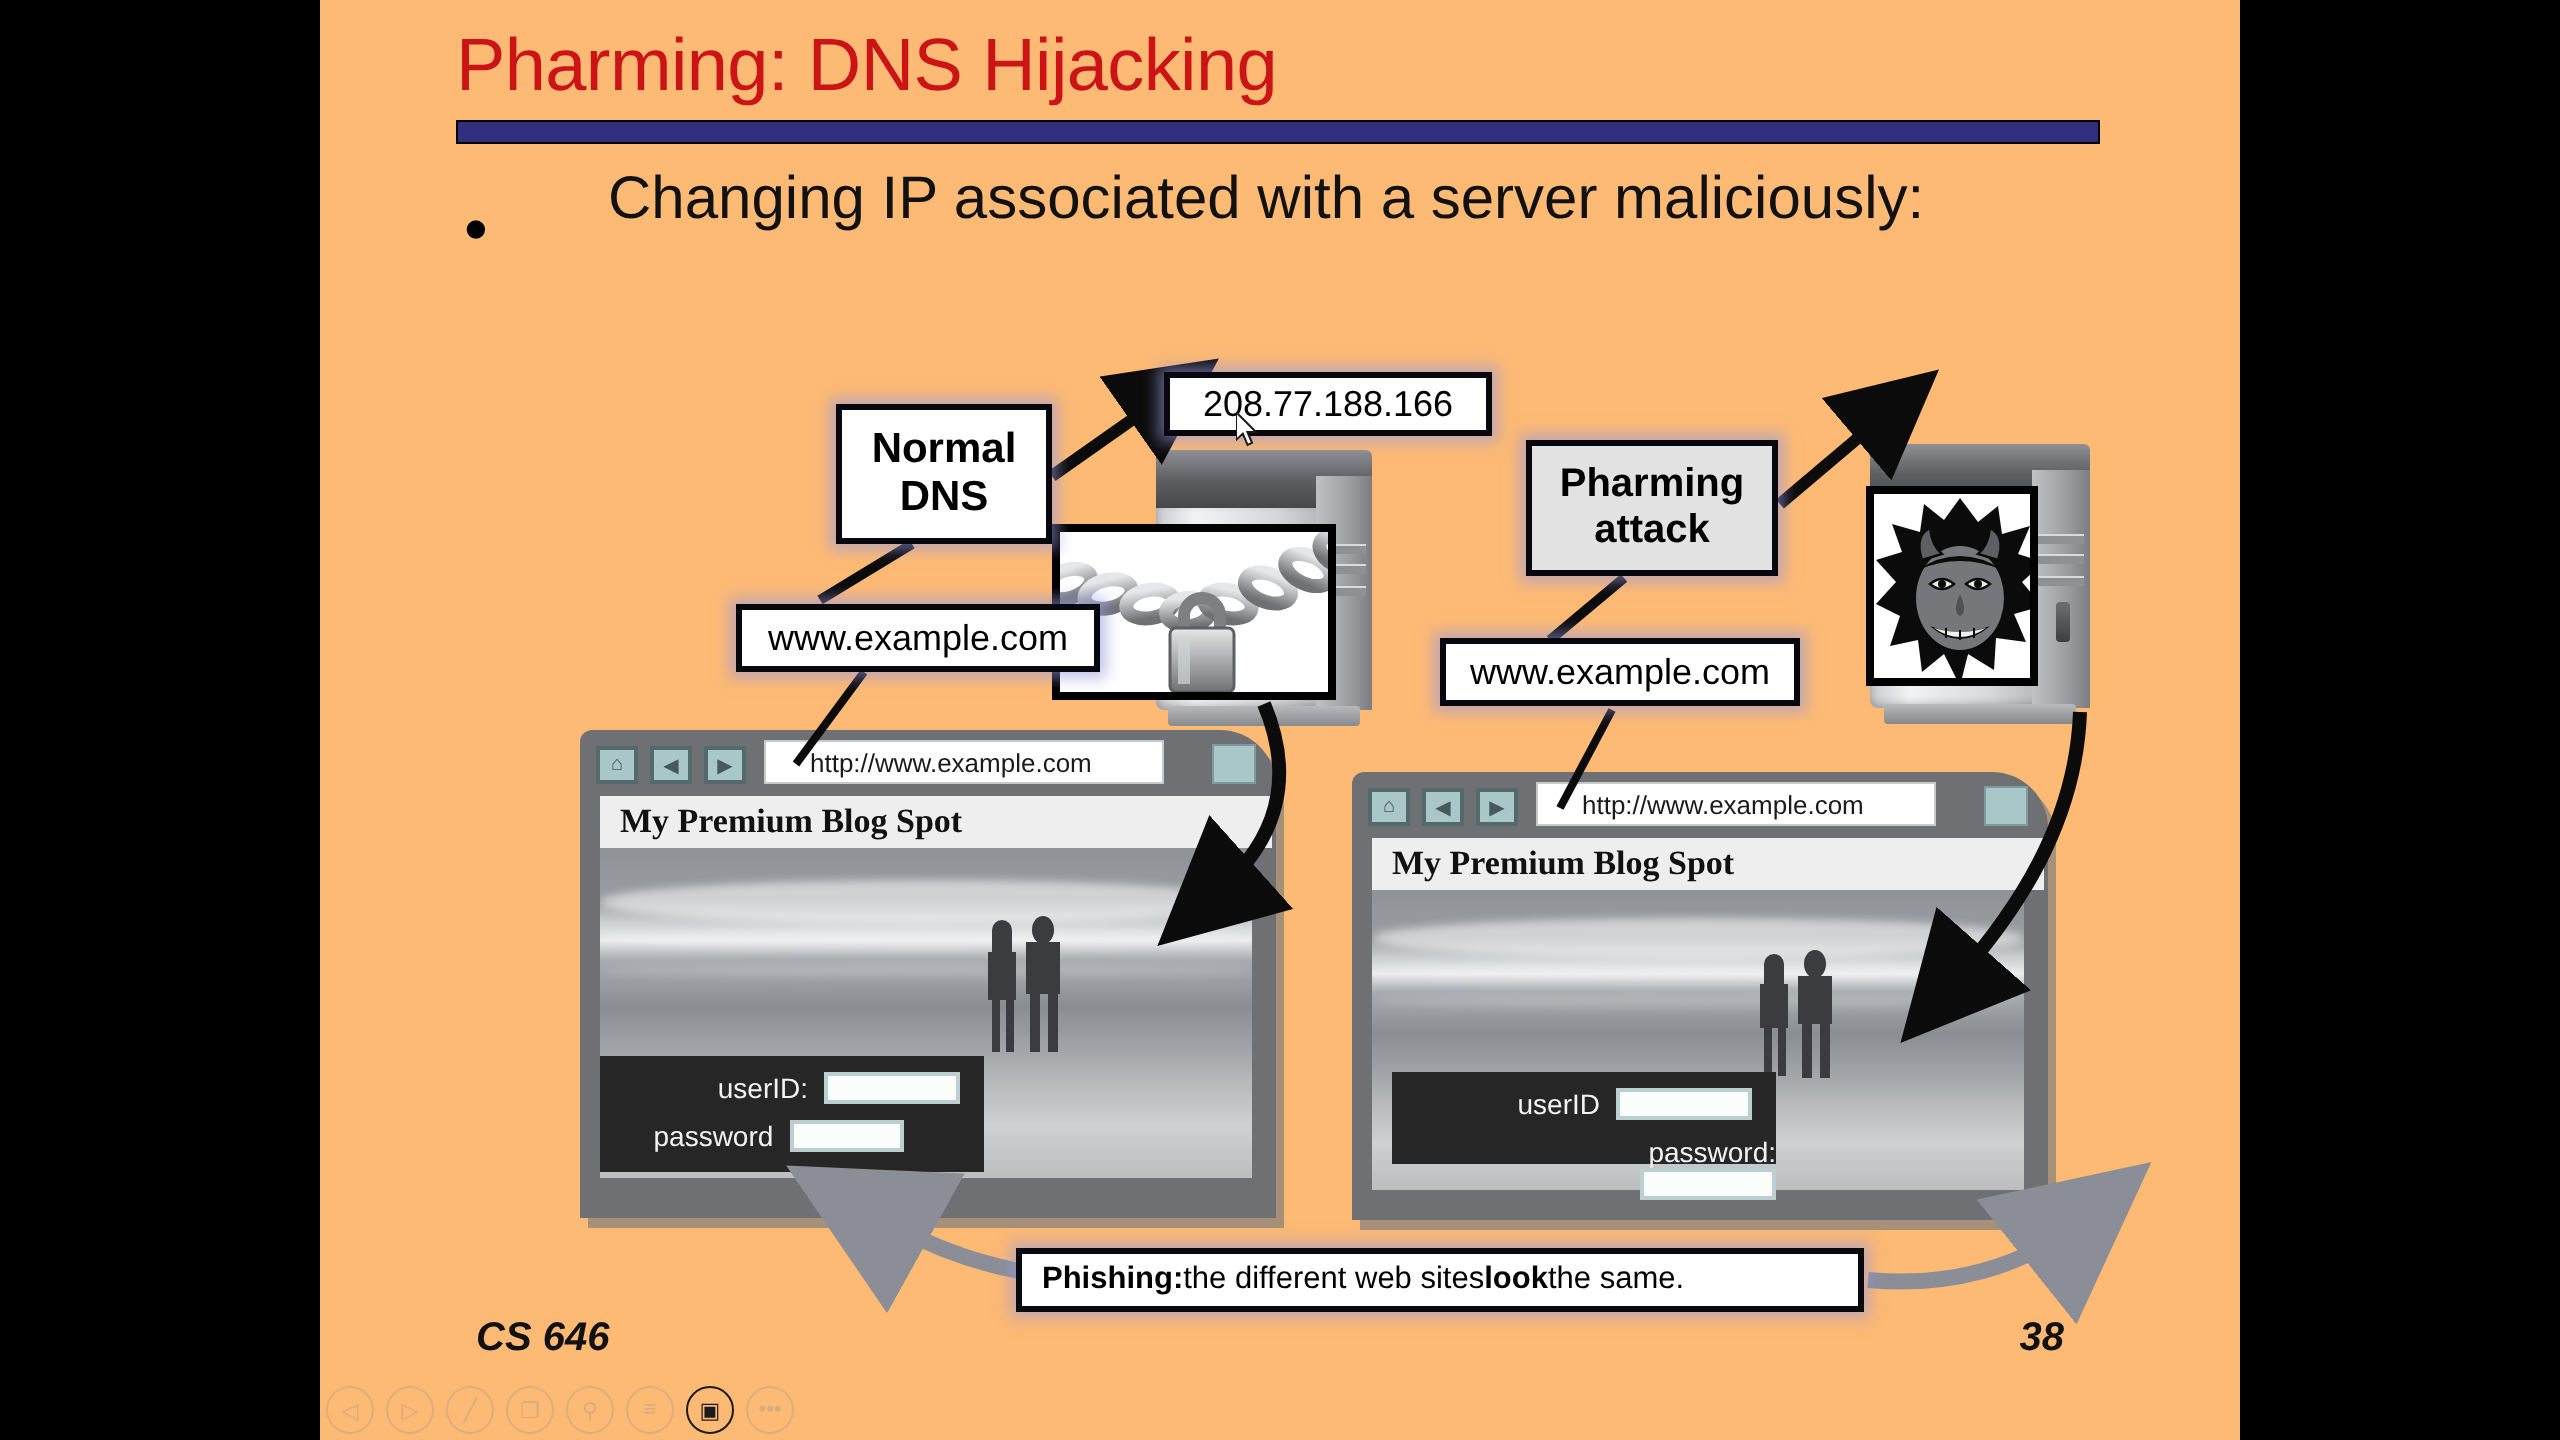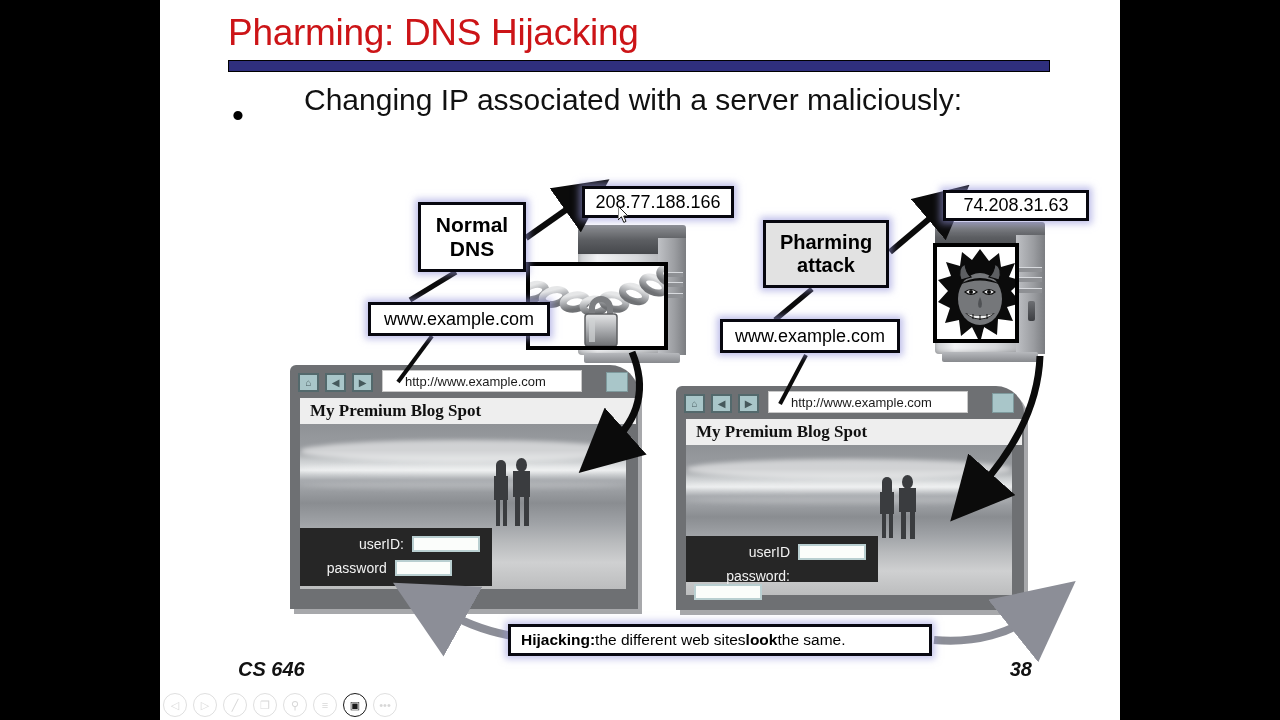--- a/index.html
+++ b/index.html
@@ -12,21 +12,21 @@
   #screen {
     position: relative;
     width: 1280px; height: 720px;
     background: #000;
   }
   
   #slide {
     position: absolute;
     left: 160px; top: 0;
     width: 960px; height: 720px;
-    background: #ffffff;
+    background: #fdba74;
     overflow: hidden;
   }
   
   .slide-title {
     position: absolute;
     left: 68px; top: 12px;
     font-size: 37px;
     font-weight: normal;
     color: #cc1417;
     letter-spacing: -0.3px;
@@ -210,21 +210,21 @@
     background: #3a3c3f;
   }
   .br-login {
     position: absolute;
     background: #262626;
     z-index: 24;
   }
   .login-row {
     position: absolute;
     display: flex;
-    align-items: flex-start;
+    align-items: flex-end;
   }
   .login-label {
     color: #f2f2f2;
     font-size: 14px;
     text-align: right;
     font-family: "Liberation Sans", sans-serif;
     white-space: nowrap;
   }
   .login-field {
     background: #fbfdfb;
@@ -394,28 +394,27 @@
           <line x1="50" y1="67" x2="50" y2="72"></line>
         </g>
 
         <path d="M38 78 q5 10 5 14 q0 -4 5 -14 z" fill="#0b0b0b"></path>
       </svg>
     </div>
 
     <div class="callout bold" style="left:258px; top:202px; width:108px; height:70px; font-size:21px; line-height:1.15; white-space:pre-line;">Normal
 DNS</div>
 
-    <div class="callout" style="left:422px; top:186px; width:152px; height:32px; font-size:18px;">208.77.188.166</div>
+    <div class="callout" style="left:422px; top:186px; width:164px; height:32px; font-size:18px;">208.77.188.166</div>
 
     <div class="callout" style="left:208px; top:302px; width:182px; height:34px; font-size:18px;">www.example.com</div>
 
     <div class="callout grey bold" style="left:603px; top:220px; width:126px; height:68px; font-size:20px; line-height:1.15; white-space:pre-line;">Pharming
 attack</div>
 
-    <div class="callout" style="left:783px; top:190px; width:146px; height:31px; font-size:18px;">74.208.31.63</div>
 
     <div class="callout" style="left:560px; top:319px; width:180px; height:34px; font-size:18px;">www.example.com</div>
 
     <div class="browser" style="left:130px; top:365px; width:348px; height:244px;">
       <div class="br-chrome">
         <div class="br-btn" style="left:8px;">⌂</div>
         <div class="br-btn" style="left:35px;">◀</div>
         <div class="br-btn" style="left:62px;">▶</div>
         <div class="br-urlbar" style="left:92px; width:200px;">
           <span>http://www.example.com</span>
@@ -470,21 +469,21 @@
         <div class="wave" style="top:52px; height:7px; opacity:0.3;"></div>
         <div class="person" style="left:196px; top:32px; width:10px; height:19px; border-radius:5px 5px 0 0;"></div>
         <div class="person" style="left:194px; top:47px; width:14px; height:22px;"></div>
         <div class="person" style="left:196px; top:67px; width:4px; height:26px;"></div>
         <div class="person" style="left:203px; top:67px; width:4px; height:26px;"></div>
         <div class="person" style="left:216px; top:30px; width:11px; height:14px; border-radius:50%;"></div>
         <div class="person" style="left:213px; top:43px; width:17px; height:24px;"></div>
         <div class="person" style="left:215px; top:66px; width:5px; height:28px;"></div>
         <div class="person" style="left:224px; top:66px; width:5px; height:28px;"></div>
       </div>
-      <div class="br-login" style="left:10px; top:150px; width:192px; height:46px;">
+      <div class="br-login" style="left:20px; top:150px; width:192px; height:46px;">
         <div class="login-row" style="left:0; top:8px; width:192px;">
           <span class="login-label" style="width:104px;">userID</span>
           <div class="login-field" style="margin-left:8px; width:68px; height:16px;"></div>
         </div>
         <div class="login-row" style="left:0; top:32px; width:192px;flex-direction:column;">
           <span class="login-label" style="width:104px;">password:</span>
           <div class="login-field" style="margin-left:8px; width:68px; height:16px;"></div>
         </div>
       </div>
     </div>
@@ -513,21 +512,21 @@
 
       <line x1="620" y1="404" x2="646" y2="355" stroke="#0b0b0b" stroke-width="4"></line>
 
       <path d="M880 356 C 878 412, 848 456, 818 490" fill="none" stroke="#0b0b0b" stroke-width="7" marker-end="url(#ah)"></path>
 
       <path d="M352 636 C 320 630, 300 620, 282 610" fill="none" stroke="#8c8e97" stroke-width="8" marker-end="url(#ahg)"></path>
       <path d="M774 640 C 816 644, 852 632, 872 616" fill="none" stroke="#8c8e97" stroke-width="8" marker-end="url(#ahg)"></path>
     </svg>
 
     <div class="caption">
-      <b>Hijacking:</b>
+      <b>Phishing:</b>
         <span> the different web sites </span>
         <b>look</b>
         <span> the same.</span>
     </div>
 
     <div class="footer-left">CS 646</div>
     <div class="footer-right">38</div>
   </div>
 
   <svg id="mouse-cursor" style="left:618px; top:206px;" viewBox="0 0 12 18">

